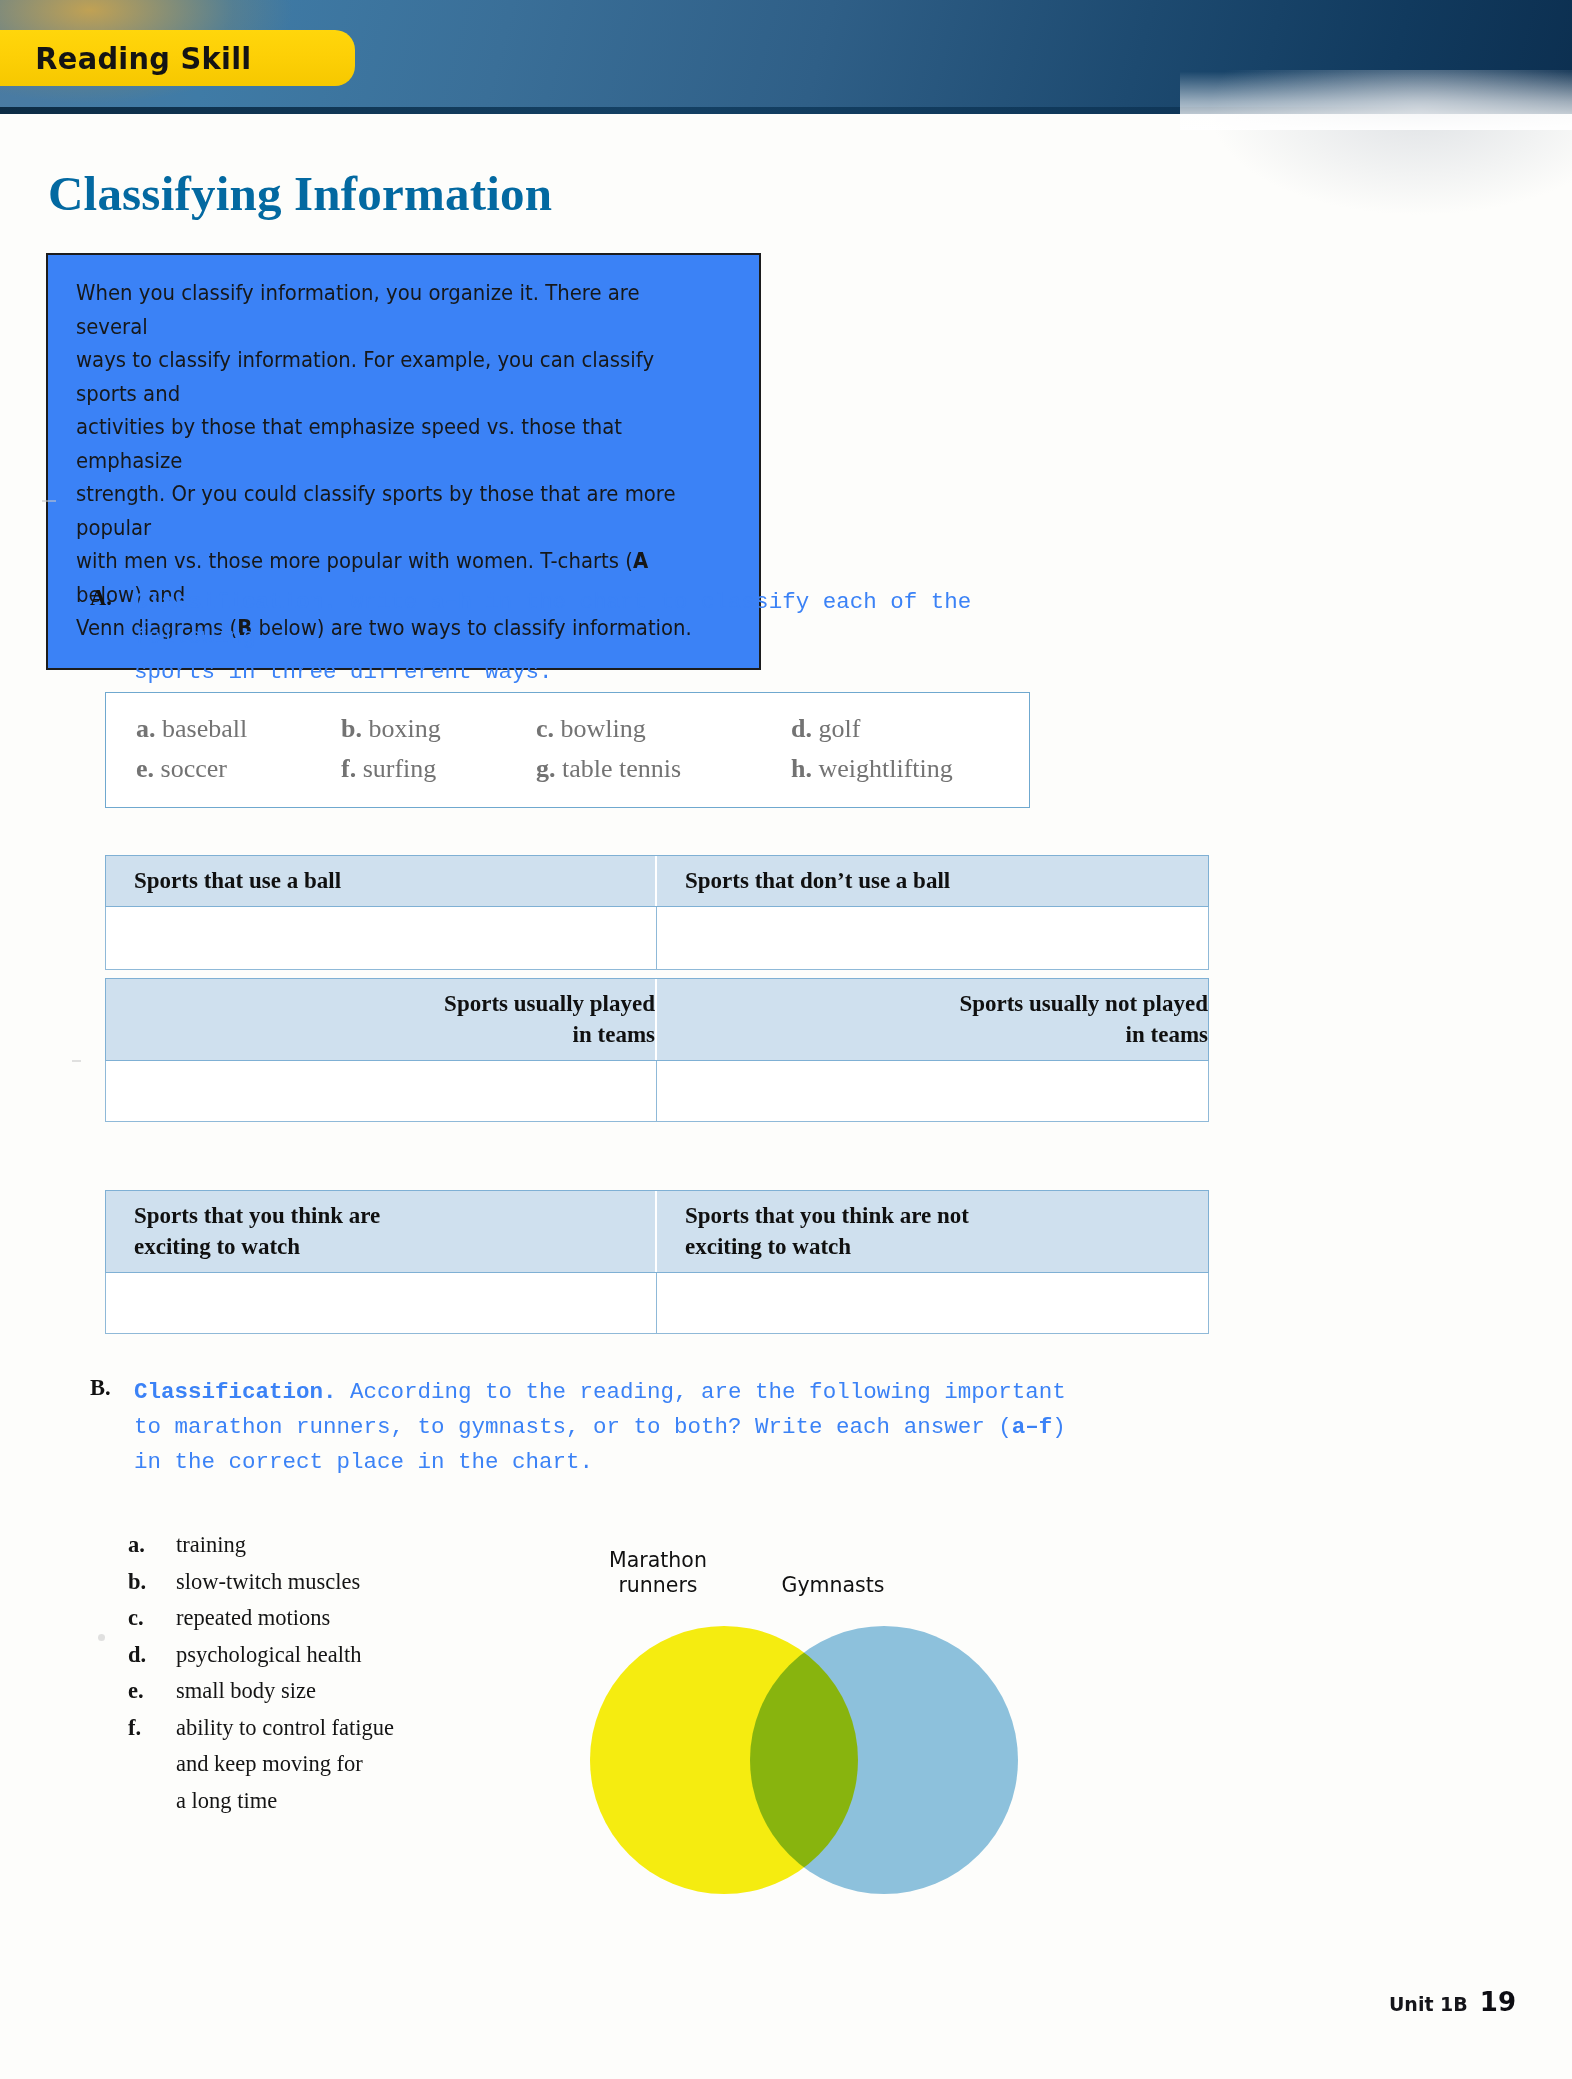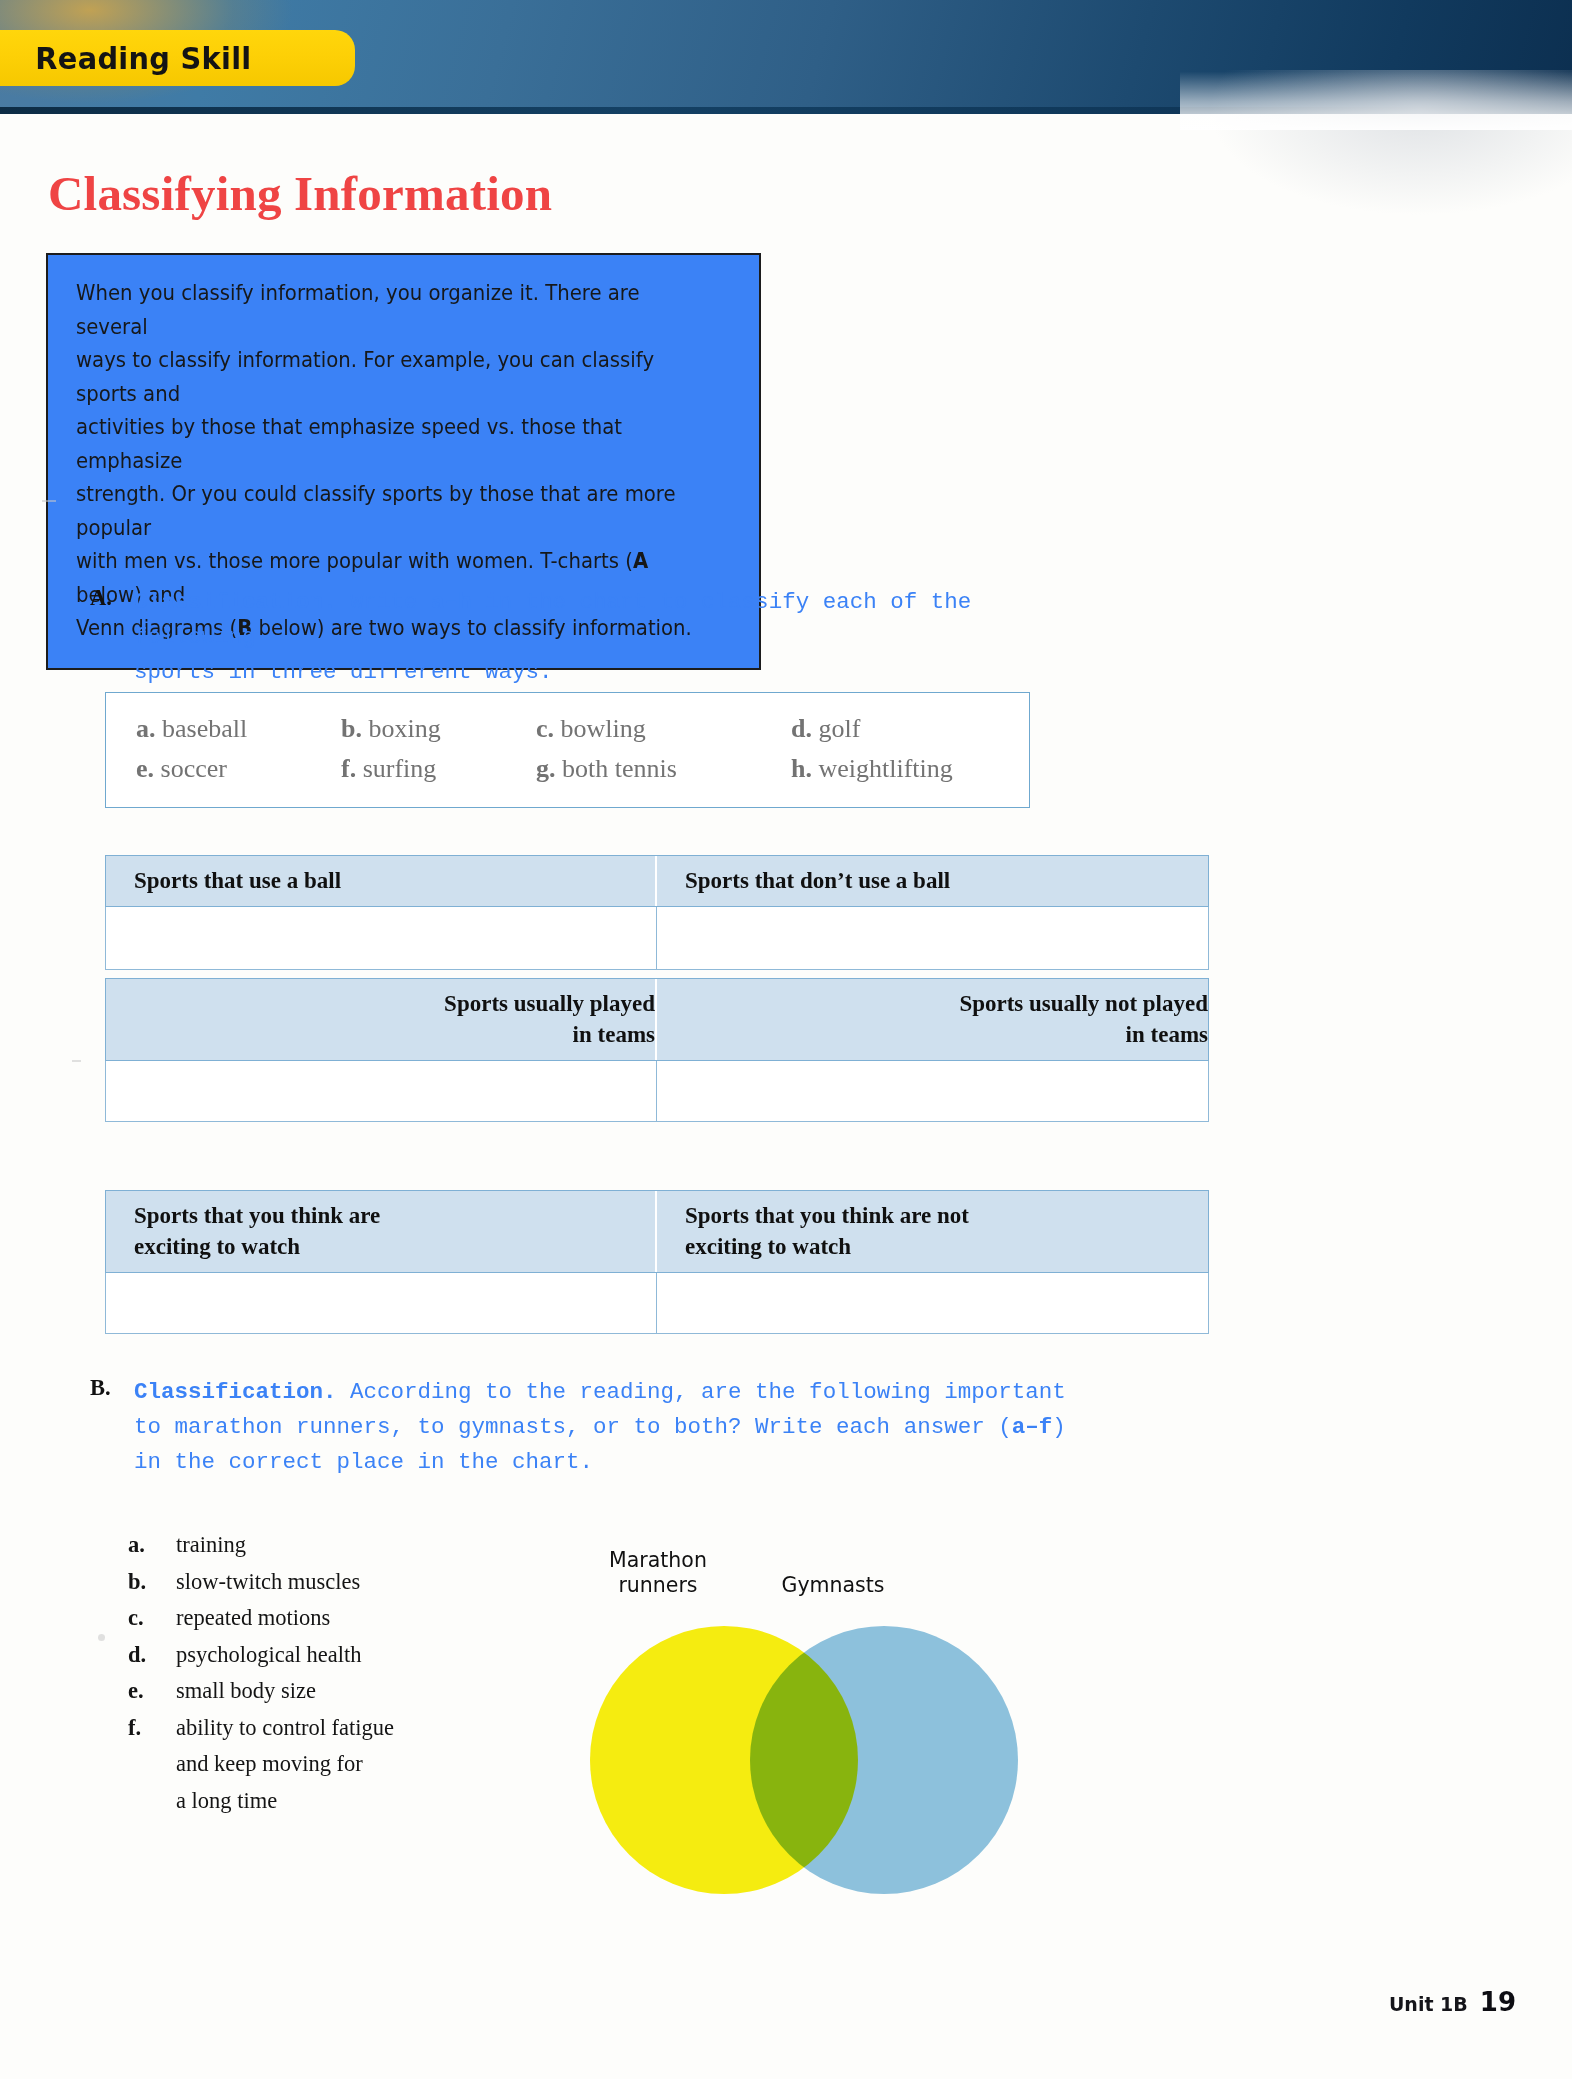--- a/index.html
+++ b/index.html
@@ -75,21 +75,21 @@
     transform-origin: left center;
   }
 
   
   .page-title {
     position: absolute;
     left: 48px; top: 165px;
     font-family: "Liberation Serif", serif;
     font-weight: 700;
     font-size: 49px;
-    color: #ef4444;
+    color: #0369a1;
     letter-spacing: .2px;
   }
 
   
   .intro-box {
     position: absolute;
     left: 46px; top: 253px;
     width: 715px;
     box-sizing: border-box;
     border: 2px solid #1c1c1c;
@@ -306,21 +306,21 @@
   <div class="wordbank">
     <div class="wb-row">
       <div class="wb-item"><span class="lt">a.</span><span> baseball</span></div>
       <div class="wb-item"><span class="lt">b.</span><span> boxing</span></div>
       <div class="wb-item"><span class="lt">c.</span><span> bowling</span></div>
       <div class="wb-item"><span class="lt">d.</span><span> golf</span></div>
     </div>
     <div class="wb-row">
       <div class="wb-item"><span class="lt">e.</span><span> soccer</span></div>
       <div class="wb-item"><span class="lt">f.</span><span> surfing</span></div>
-      <div class="wb-item"><span class="lt">g.</span><span> both tennis</span></div>
+      <div class="wb-item"><span class="lt">g.</span><span> table tennis</span></div>
       <div class="wb-item"><span class="lt">h.</span><span> weightlifting</span></div>
     </div>
   </div>
 
   <div class="tchart" id="tchart-1">
     <div class="tc-head">
       <div class="tc-head-cell">Sports that use a ball</div>
       <div class="tc-head-cell">Sports that don’t use a ball</div>
     </div>
     <div class="tc-body">

